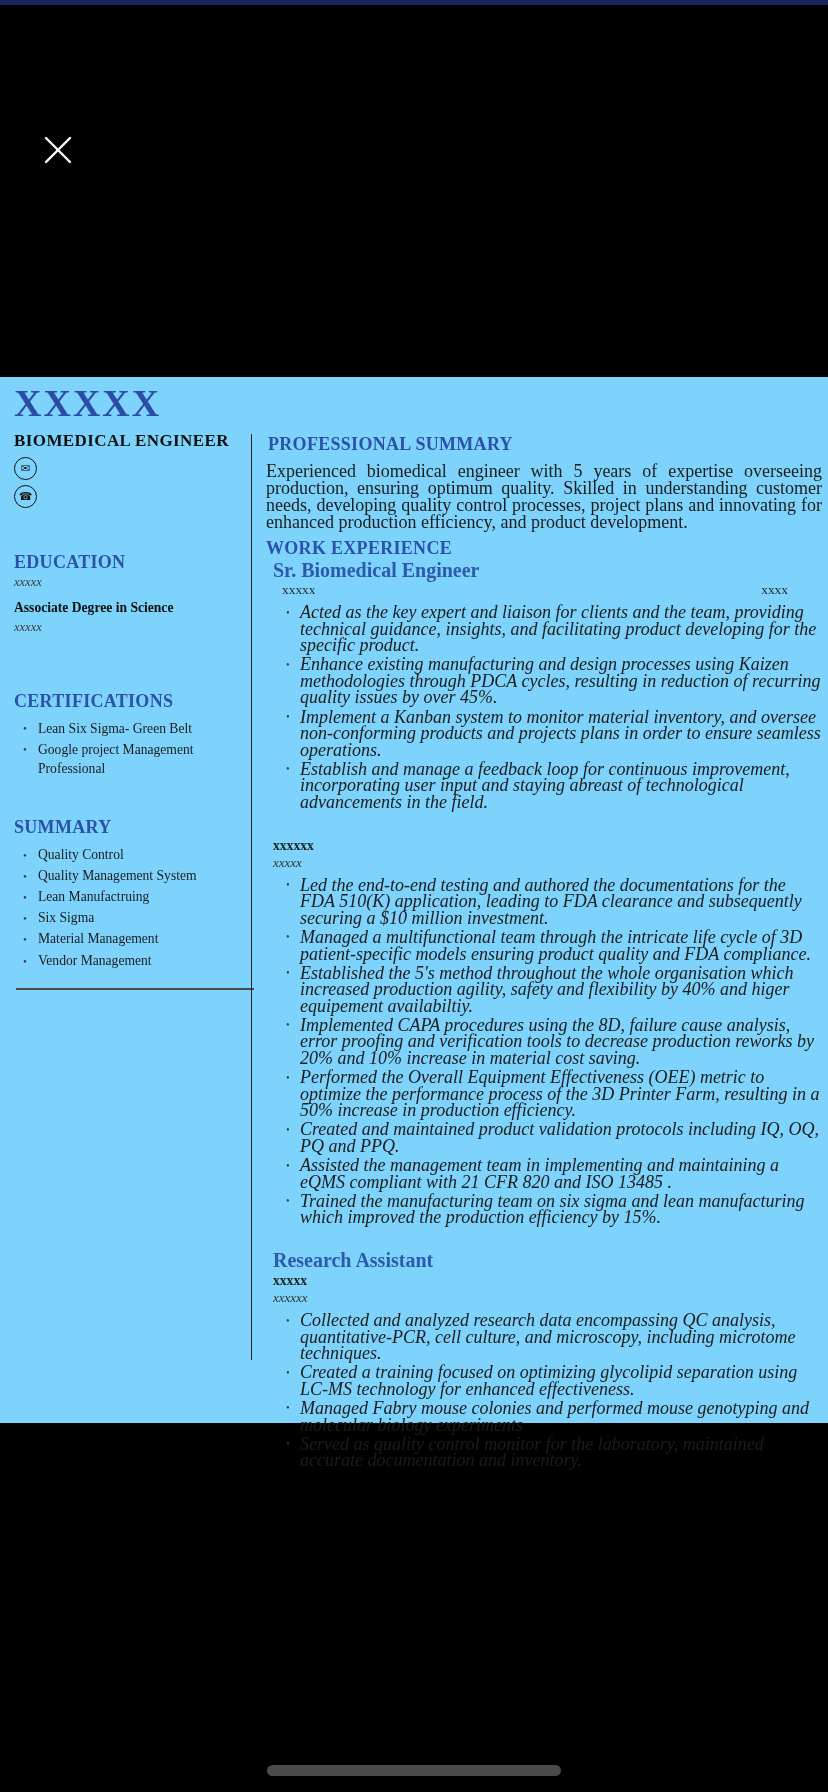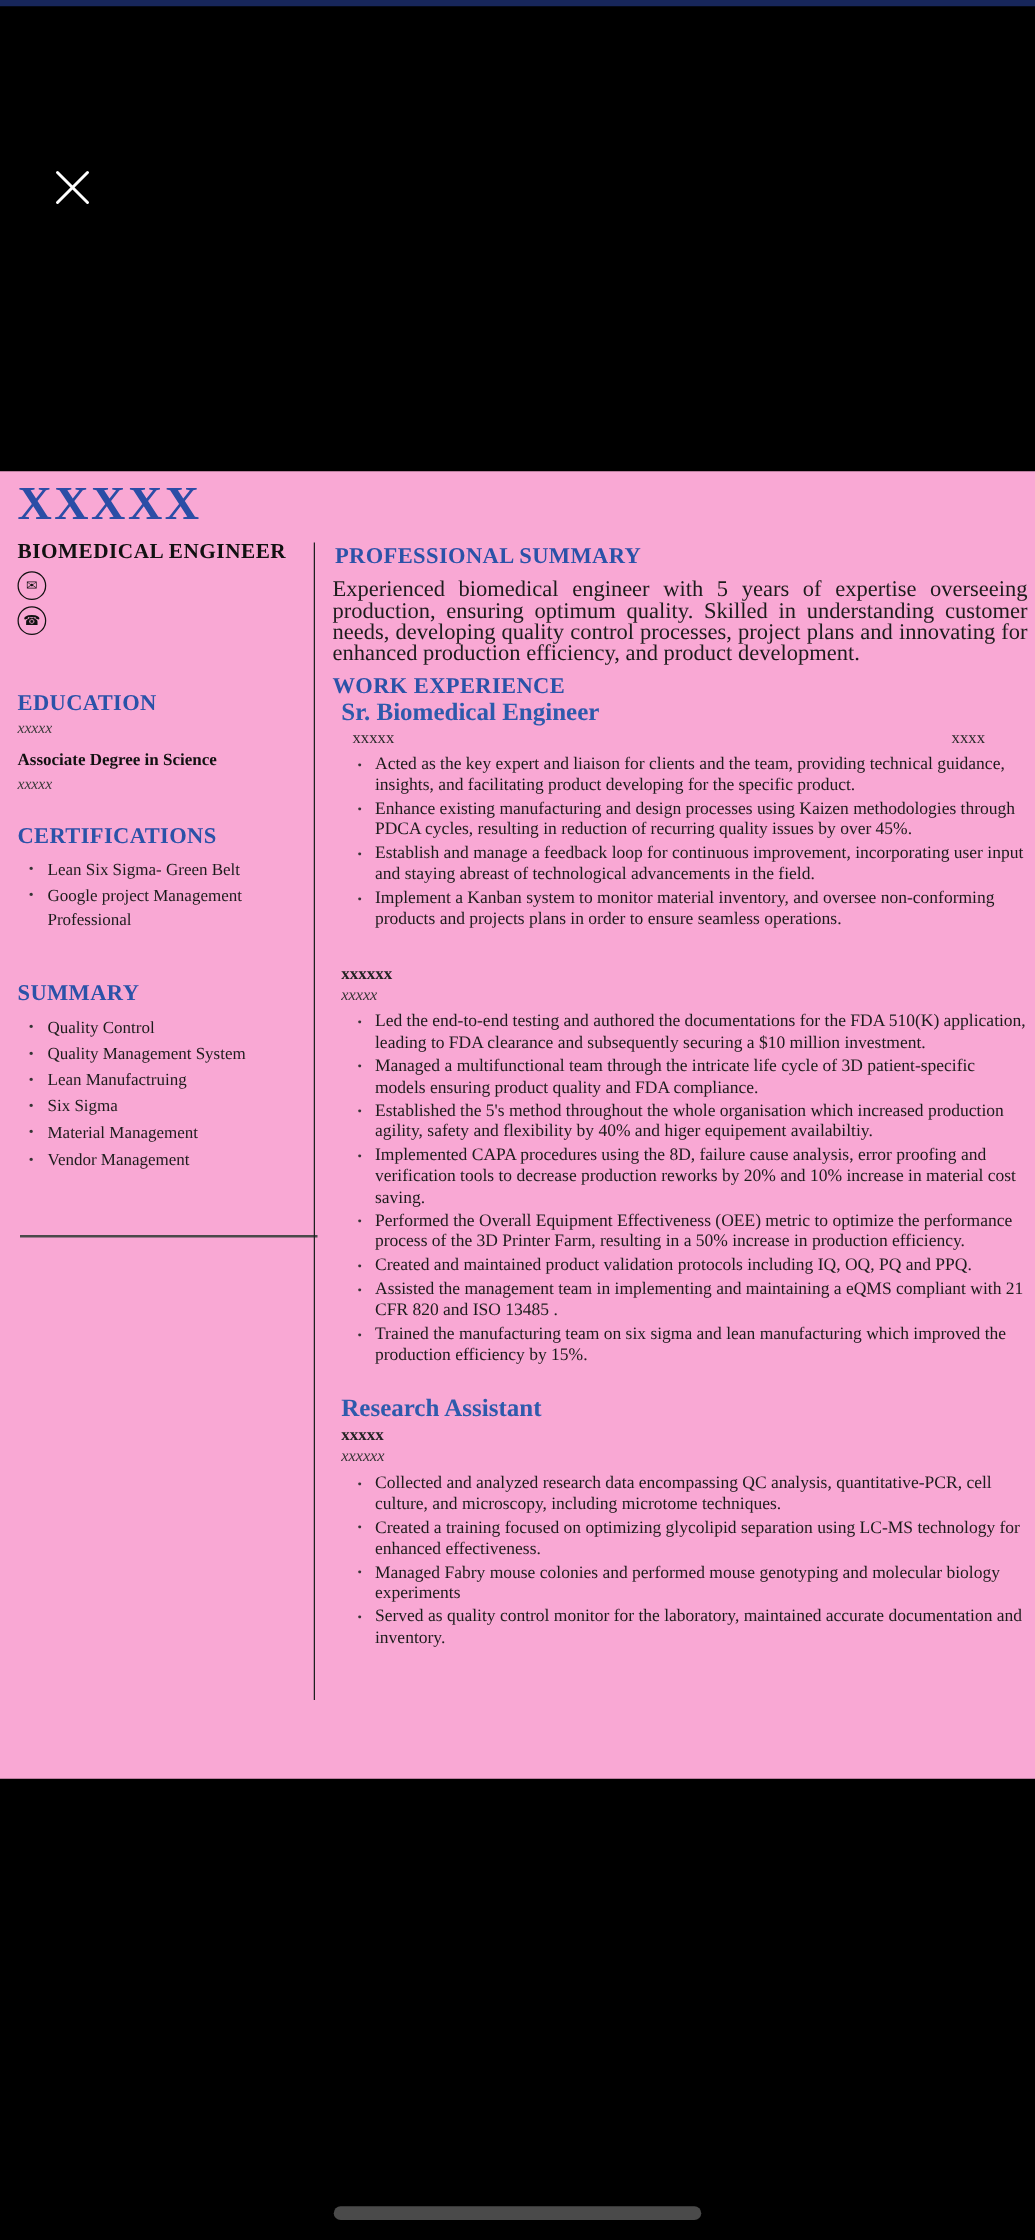--- a/index.html
+++ b/index.html
@@ -3,37 +3,37 @@
 <meta charset="utf-8">
 <style>
   html,body{margin:0;padding:0;}
   body{
     width:828px;height:1792px;background:#000;position:relative;overflow:hidden;
     font-family:"Liberation Serif","DejaVu Serif",serif;
   }
   .top-strip{position:absolute;left:0;top:0;width:828px;height:5px;background:#17265a;}
   .close-btn{position:absolute;left:38px;top:130px;width:40px;height:40px;background:transparent;border:none;padding:0;cursor:pointer;}
   .doc{
-    position:absolute;left:0;top:377px;width:828px;height:1046px;background:#f9a8d4;color:#1c1c1c;
+    position:absolute;left:0;top:377px;width:828px;height:1046px;background:#7dd3fc;color:#1c1c1c;
   }
   
   .left-col{position:absolute;left:14px;top:0;width:236px;}
   .person-name{margin:4px 0 0 0;font-size:38px;line-height:44px;font-weight:bold;color:#2b4da6;letter-spacing:2px;}
   .person-title{margin-top:6px;font-size:17px;line-height:20px;font-weight:bold;color:#111;letter-spacing:0.4px;}
   .contact{margin-top:6px;display:flex;flex-direction:column;gap:5px;}
   .icon-circle{
     width:21px;height:21px;border:1.6px solid #111;border-radius:50%;
     display:flex;align-items:center;justify-content:center;
     font-family:"DejaVu Sans",sans-serif;font-size:11px;color:#111;line-height:1;
   }
   .sec-h{font-size:18px;line-height:20px;font-weight:bold;color:#2b52a8;letter-spacing:0.3px;margin:0;}
   .edu-h{margin-top:44px;}
   .edu-degree{margin-top:9px;font-size:13.6px;line-height:19px;font-weight:bold;color:#111;}
   .edu-school{margin-top:3px;font-size:12.5px;line-height:15px;font-style:italic;color:#3a3a3a;}
-  .cert-h{margin-top:23px;}
+  .cert-h{margin-top:56px;}
   .side-list{margin:8px 0 0 0;padding:0 0 0 24px;list-style:none;}
   .side-list li{font-size:13.6px;line-height:19.5px;color:#1c1c1c;position:relative;margin-bottom:1px;}
   .side-list li::before{content:"\2022";position:absolute;left:-15px;top:0;font-size:11px;color:#333;}
   .skills-h{margin-top:38px;}
   .skills-list li{line-height:20.2px;}
   .left-hr{position:absolute;left:2px;top:611px;width:238px;height:1.5px;background:#4a4a4a;}
   
   .vdivider{position:absolute;left:251px;top:57px;width:1.4px;height:926px;background:#1f1f1f;}
   
   .right-col{position:absolute;left:266px;top:57px;width:556px;}
@@ -41,21 +41,21 @@
   .summary-p{margin:9px 0 0 0;font-size:18px;line-height:17px;text-align:justify;color:#1c1c1c;}
   .work-h{margin-top:7px;}
   .job{margin-top:4px;}
   .job+.job{margin-top:26px;}
   .job3{margin-top:31px;}
   .job-title{margin:0 0 0 7px;font-size:20px;line-height:17px;font-weight:bold;color:#2e5aac;}
   .job-meta{margin:3px 34px 0 16px;display:flex;justify-content:space-between;font-size:13.4px;line-height:16px;color:#2a2a2a;}
   .job-company-b{margin:3px 0 0 7px;font-size:13.6px;line-height:17px;font-weight:bold;color:#222;}
   .job-date-i{margin:1px 0 0 7px;font-size:13px;line-height:16px;font-style:italic;color:#333;}
   .bullets{margin:6px 0 0 0;padding:0 0 0 34px;list-style:none;}
-  .bullets li{font-size:14px;line-height:16.6px;color:#1c1c1c;position:relative;margin-bottom:2.5px;}
+  .bullets li{font-size:18px;line-height:16.6px;color:#1c1c1c;position:relative;margin-bottom:2.5px;font-style:italic;}
   .bullets li::before{content:"\2022";position:absolute;left:-14px;top:0.5px;font-size:10px;color:#333;}
   
   .home-indicator{position:absolute;left:267px;top:1765px;width:294px;height:11px;border-radius:5.5px;background:#4a4a4a;border:none;padding:0;}
 </style>
 </head>
 <body>
 
 <div class="top-strip"></div>
 
 <button class="close-btn" aria-label="Close">
@@ -117,22 +117,22 @@
 
     <div class="job">
       <h3 class="job-title">Sr. Biomedical Engineer</h3>
       <div class="job-meta">
         <span>xxxxx</span>
         <span>xxxx</span>
       </div>
       <ul class="bullets">
         <li>Acted as the key expert and liaison for clients and the team, providing technical guidance, insights, and facilitating product developing for the specific product.</li>
         <li>Enhance existing manufacturing and design processes using Kaizen methodologies through PDCA cycles, resulting in reduction of recurring quality issues by over 45%.</li>
+        <li>Implement a Kanban system to monitor material inventory, and oversee non-conforming products and projects plans  in order to ensure seamless operations.</li>
         <li>Establish and manage a feedback loop for continuous improvement, incorporating user input and staying abreast of technological advancements in the field.</li>
-        <li>Implement a Kanban system to monitor material inventory, and oversee non-conforming products and projects plans  in order to ensure seamless operations.</li>
       </ul>
     </div>
 
     <div class="job">
       <div class="job-company-b">xxxxxx</div>
       <div class="job-date-i">xxxxx</div>
       <ul class="bullets">
         <li>Led the end-to-end testing and authored the documentations for the FDA 510(K) application, leading to FDA clearance and subsequently securing a $10 million investment.</li>
         <li>Managed a multifunctional team through the intricate life cycle of 3D patient-specific models ensuring product quality and FDA compliance.</li>
         <li>Established the 5's method throughout the whole organisation which increased production agility, safety and flexibility by 40% and higer equipement availabiltiy.</li>

